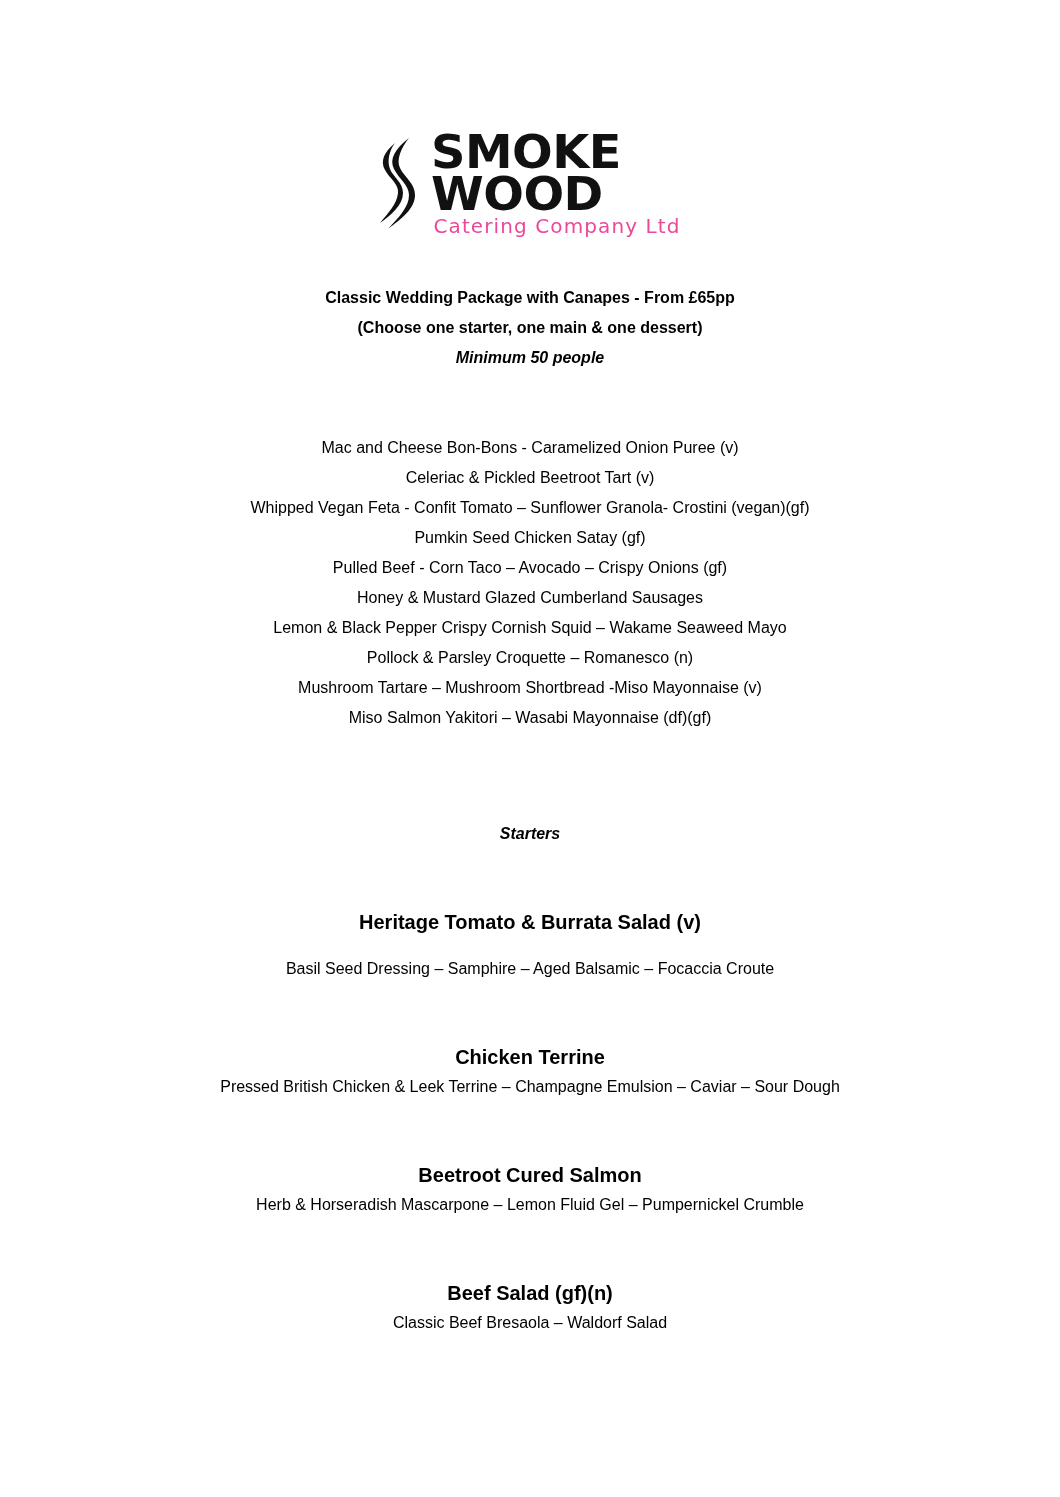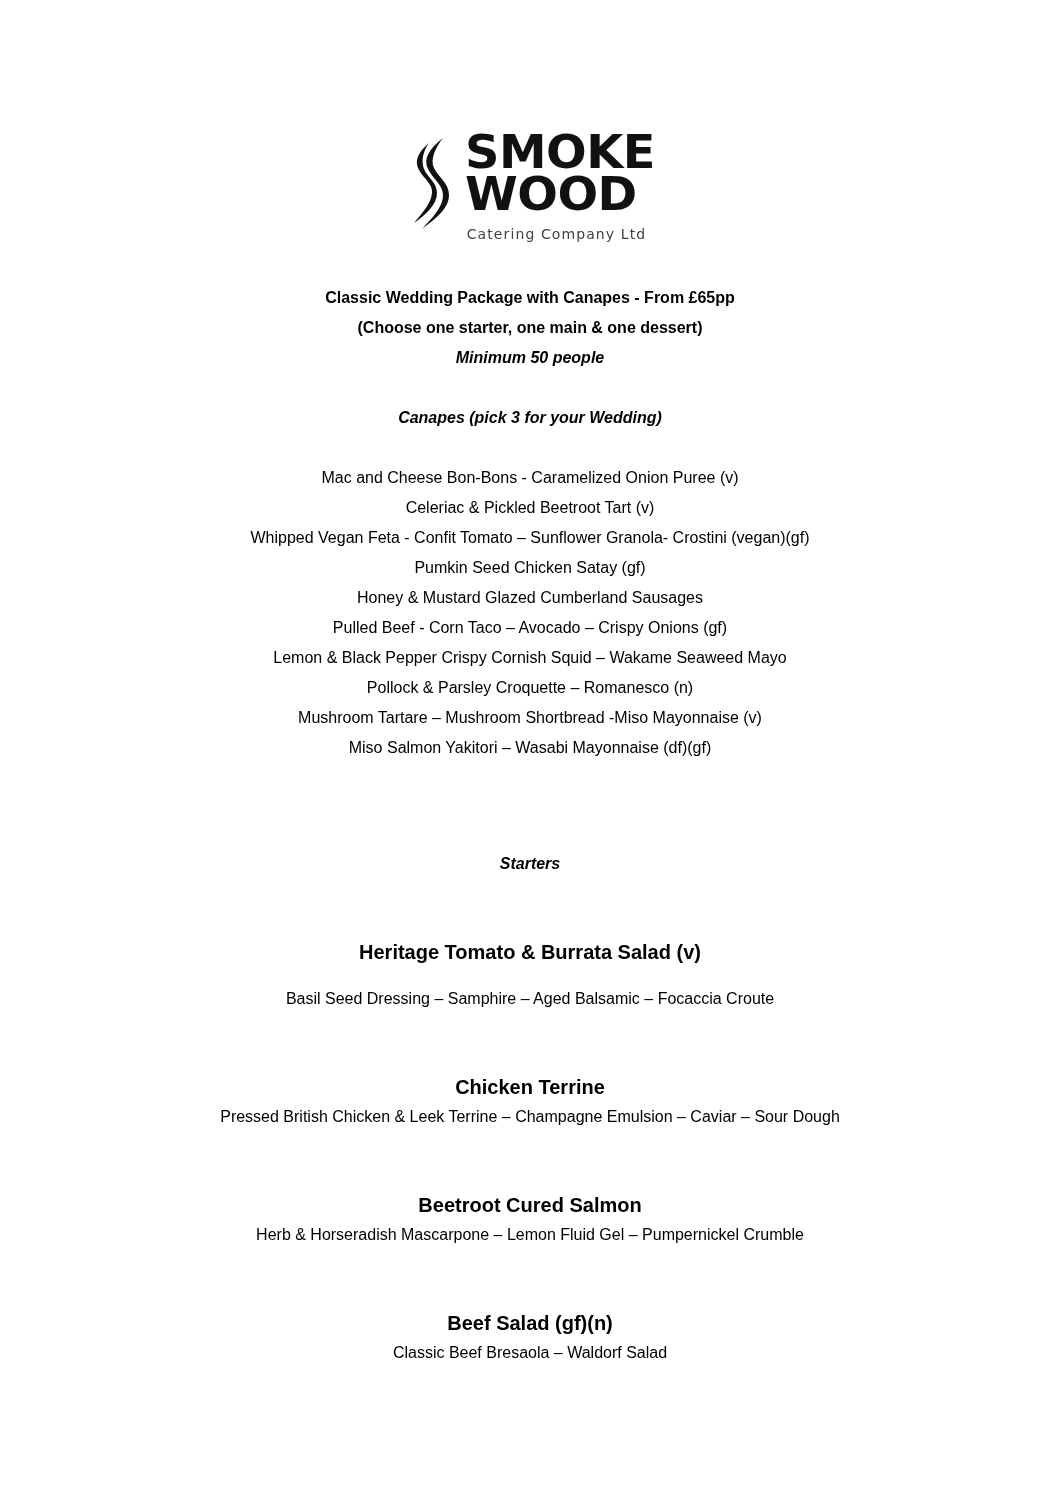--- a/index.html
+++ b/index.html
@@ -56,24 +56,24 @@
     line-height: 0.86;
     letter-spacing: -0.5px;
     color: #111111;
     transform: scaleX(1.04);
     transform-origin: left center;
     white-space: nowrap;
   }
   .logo-line.second { margin-top: 2px; }
   .logo-tagline {
     font-family: "DejaVu Sans", sans-serif;
-    font-size: 14px;
+    font-size: 20px;
     letter-spacing: 1.1px;
-    color: #404040;
-    margin-top: 12px;
+    color: #ec4899;
+    margin-top: 0;
     margin-left: 2px;
     white-space: nowrap;
   }
 
   
   .content {
     position: absolute;
     top: 283px;
     left: 80px;
     width: 900px;
@@ -126,31 +126,30 @@
   </div>
 
   <div class="content">
 
     <div class="line b">Classic Wedding Package with Canapes - From £65pp</div>
     <div class="line b">(Choose one starter, one main &amp; one dessert)</div>
     <div class="line bi">Minimum 50 people</div>
 
     <div class="spacer-sm"></div>
 
-    <div class="line bi">Canapes (pick 3 for your Wedding)</div>
 
     <div class="spacer-sm"></div>
 
     <div>
       <div class="line">Mac and Cheese Bon-Bons - Caramelized Onion Puree (v)</div>
       <div class="line">Celeriac &amp; Pickled Beetroot Tart (v)</div>
       <div class="line">Whipped Vegan Feta - Confit Tomato – Sunflower Granola- Crostini (vegan)(gf)</div>
       <div class="line">Pumkin Seed Chicken Satay (gf)</div>
+      <div class="line">Pulled Beef - Corn Taco – Avocado – Crispy Onions (gf)</div>
       <div class="line">Honey &amp; Mustard Glazed Cumberland Sausages</div>
-      <div class="line">Pulled Beef - Corn Taco – Avocado – Crispy Onions (gf)</div>
       <div class="line">Lemon &amp; Black Pepper Crispy Cornish Squid – Wakame Seaweed Mayo</div>
       <div class="line">Pollock &amp; Parsley Croquette – Romanesco (n)</div>
       <div class="line">Mushroom Tartare – Mushroom Shortbread -Miso Mayonnaise (v)</div>
       <div class="line">Miso Salmon Yakitori – Wasabi Mayonnaise (df)(gf)</div>
     </div>
 
     <div class="spacer-lg"></div>
 
     <div class="line bi">Starters</div>
 

